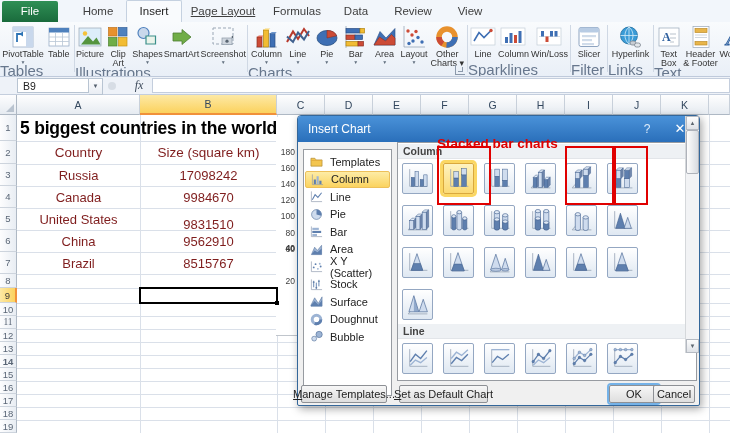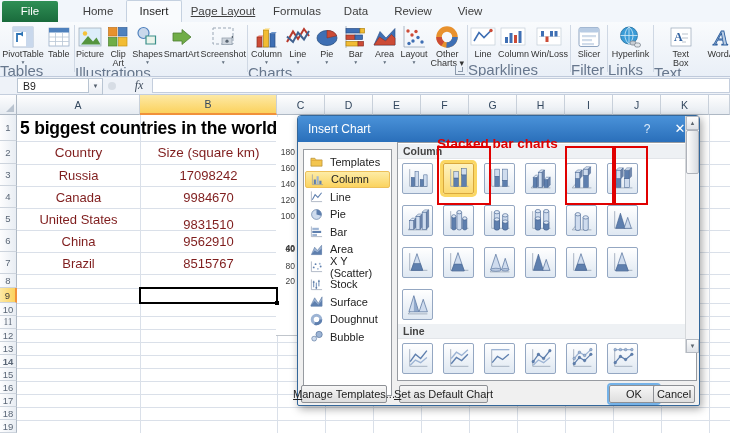--- a/index.html
+++ b/index.html
@@ -350,20 +350,32 @@
                 <text x="6" y="17" font-size="12" font-family="Liberation Serif,serif" fill="#2e5f9e" font-weight="bold">A</text>
                 <path d="M14,10 h6 M14,14 h6 M14,18 h4" stroke="#b9c2cc" stroke-width="1"></path>
               </svg>
             </span>
             <div>Text</div>
             <div>Box</div>
           </div>
           <div class="rbtn">
             <span class="ric">
               <svg width="26" height="26" viewBox="0 0 26 26">
+                <rect x="5" y="2.5" width="16" height="21" fill="#fff" stroke="#97a6b8" stroke-width="0.7"></rect>
+                <rect x="7" y="4.5" width="12" height="4" fill="#e8b54a" stroke="#bd8c28" stroke-width="0.7"></rect>
+                <rect x="7" y="17.5" width="12" height="3.5" fill="#e8b54a" stroke="#bd8c28" stroke-width="0.7"></rect>
+                <path d="M7,11 h12 M7,13.5 h12" stroke="#c9d1da" stroke-width="0.9"></path>
+              </svg>
+            </span>
+            <div>Header</div>
+            <div>&amp; Footer</div>
+          </div>
+          <div class="rbtn">
+            <span class="ric">
+              <svg width="26" height="26" viewBox="0 0 26 26">
                 <text x="3" y="21" font-size="22" font-family="Liberation Serif,serif" font-style="italic" font-weight="bold" fill="#b8cce4" stroke="#2e5f9e" stroke-width="0.9">A</text>
               </svg>
             </span>
             <div>WordArt</div>
           </div>
         </div>
         <div class="rglabel">Text</div>
       </div>
     </div>
 
@@ -454,21 +466,21 @@
         <div class="cell" style="left: 17px; top: 157px; width: 123px; height: 22px; font-size: 13px;">Brazil</div>
         <div class="cell" style="left: 140px; top: 157px; width: 137px; height: 22px; font-size: 13px;">8515767</div>
       </div>
     <div id="chartsliver" style="left: 276px; top: 22px; width: 21px; height: 219px;"></div>
     <div id="axlbls">
         <div class="axlbl" style="left: 277px; top: 52px;">180</div>
         <div class="axlbl" style="left: 277px; top: 68.1px;">160</div>
         <div class="axlbl" style="left: 277px; top: 84.2px;">140</div>
         <div class="axlbl" style="left: 277px; top: 100.3px;">120</div>
         <div class="axlbl" style="left: 277px; top: 116.4px;">100</div>
-        <div class="axlbl" style="left: 277px; top: 132.5px; margin-top: 33px;">80</div>
+        <div class="axlbl" style="left: 277px; top: 132.5px;">80</div>
         <div class="axlbl" style="left: 277px; top: 148.6px;">60</div>
         <div class="axlbl" style="left: 277px; top: 148px; font-weight: bold;">40</div>
         <div class="axlbl" style="left: 277px; top: 180.8px;">20</div>
       </div>
     <div id="selrect" style="left: 139px; top: 192px; width: 139px; height: 17px; z-index: 3;"></div>
     <div id="selhandle" style="left: 275px; top: 206px; z-index: 4;"></div>
   </div>
 
   <div id="dialog">
     <div id="dtitle">Insert Chart</div>

